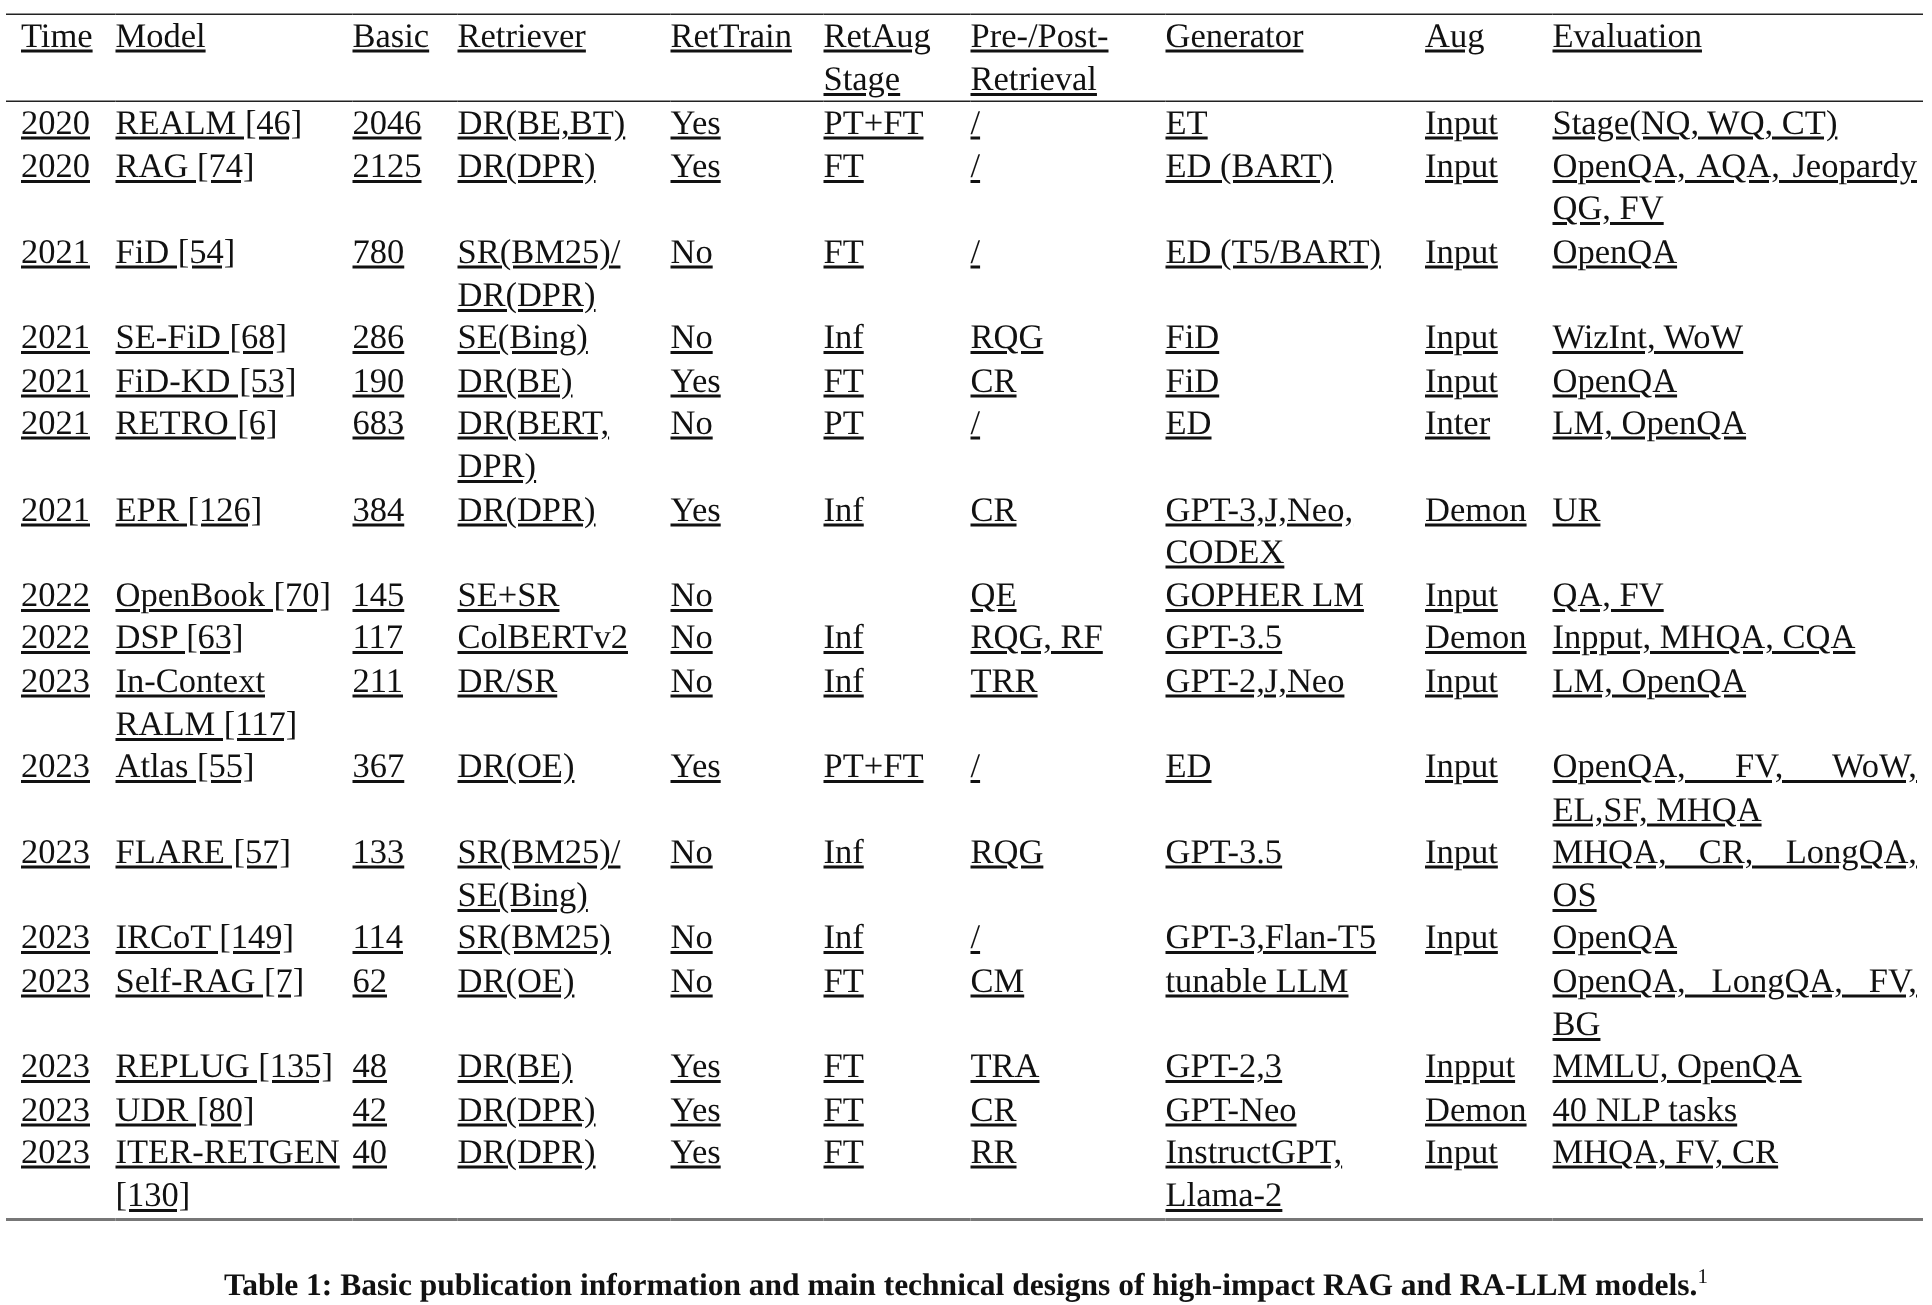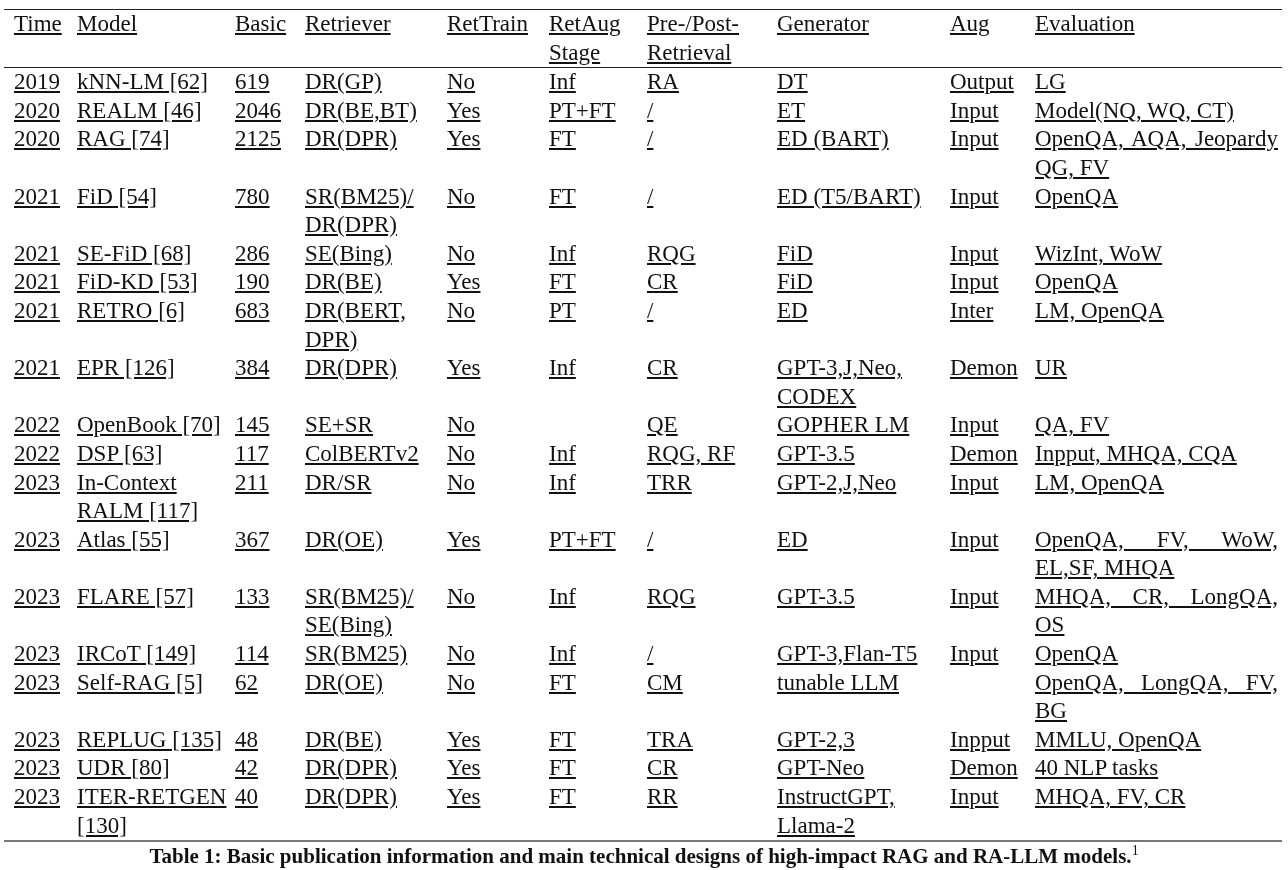--- a/index.html
+++ b/index.html
@@ -104,42 +104,30 @@
           <th><span>RetTrain</span></th>
           <th><span>RetAug</span><br><span>Stage</span></th>
           <th><span>Pre-/Post-</span><br><span>Retrieval</span></th>
           <th><span>Generator</span></th>
           <th><span>Aug</span></th>
           <th><span>Evaluation</span></th>
         </tr>
     </thead>
     <tbody id="table-body">
         <tr>
-          <td>2019</td>
-          <td>kNN-LM [62]</td>
-          <td>619</td>
-          <td>DR(GP)</td>
-          <td>No</td>
-          <td>Inf</td>
-          <td>RA</td>
-          <td>DT</td>
-          <td>Output</td>
-          <td class="eval">LG</td>
-        </tr>
-        <tr>
           <td>2020</td>
           <td>REALM [46]</td>
           <td>2046</td>
           <td>DR(BE,BT)</td>
           <td>Yes</td>
           <td>PT+FT</td>
           <td>/</td>
           <td>ET</td>
           <td>Input</td>
-          <td class="eval">Model(NQ, WQ, CT)</td>
+          <td class="eval">Stage(NQ, WQ, CT)</td>
         </tr>
         <tr>
           <td>2020</td>
           <td>RAG [74]</td>
           <td>2125</td>
           <td>DR(DPR)</td>
           <td>Yes</td>
           <td>FT</td>
           <td>/</td>
           <td>ED (BART)</td>
@@ -273,21 +261,21 @@
           <td>SR(BM25)</td>
           <td>No</td>
           <td>Inf</td>
           <td>/</td>
           <td>GPT-3,Flan-T5</td>
           <td>Input</td>
           <td class="eval">OpenQA</td>
         </tr>
         <tr>
           <td>2023</td>
-          <td>Self-RAG [5]</td>
+          <td>Self-RAG [7]</td>
           <td>62</td>
           <td>DR(OE)</td>
           <td>No</td>
           <td>FT</td>
           <td>CM</td>
           <td>tunable LLM</td>
           <td></td>
           <td class="eval">OpenQA, LongQA, FV, BG</td>
         </tr>
         <tr>

